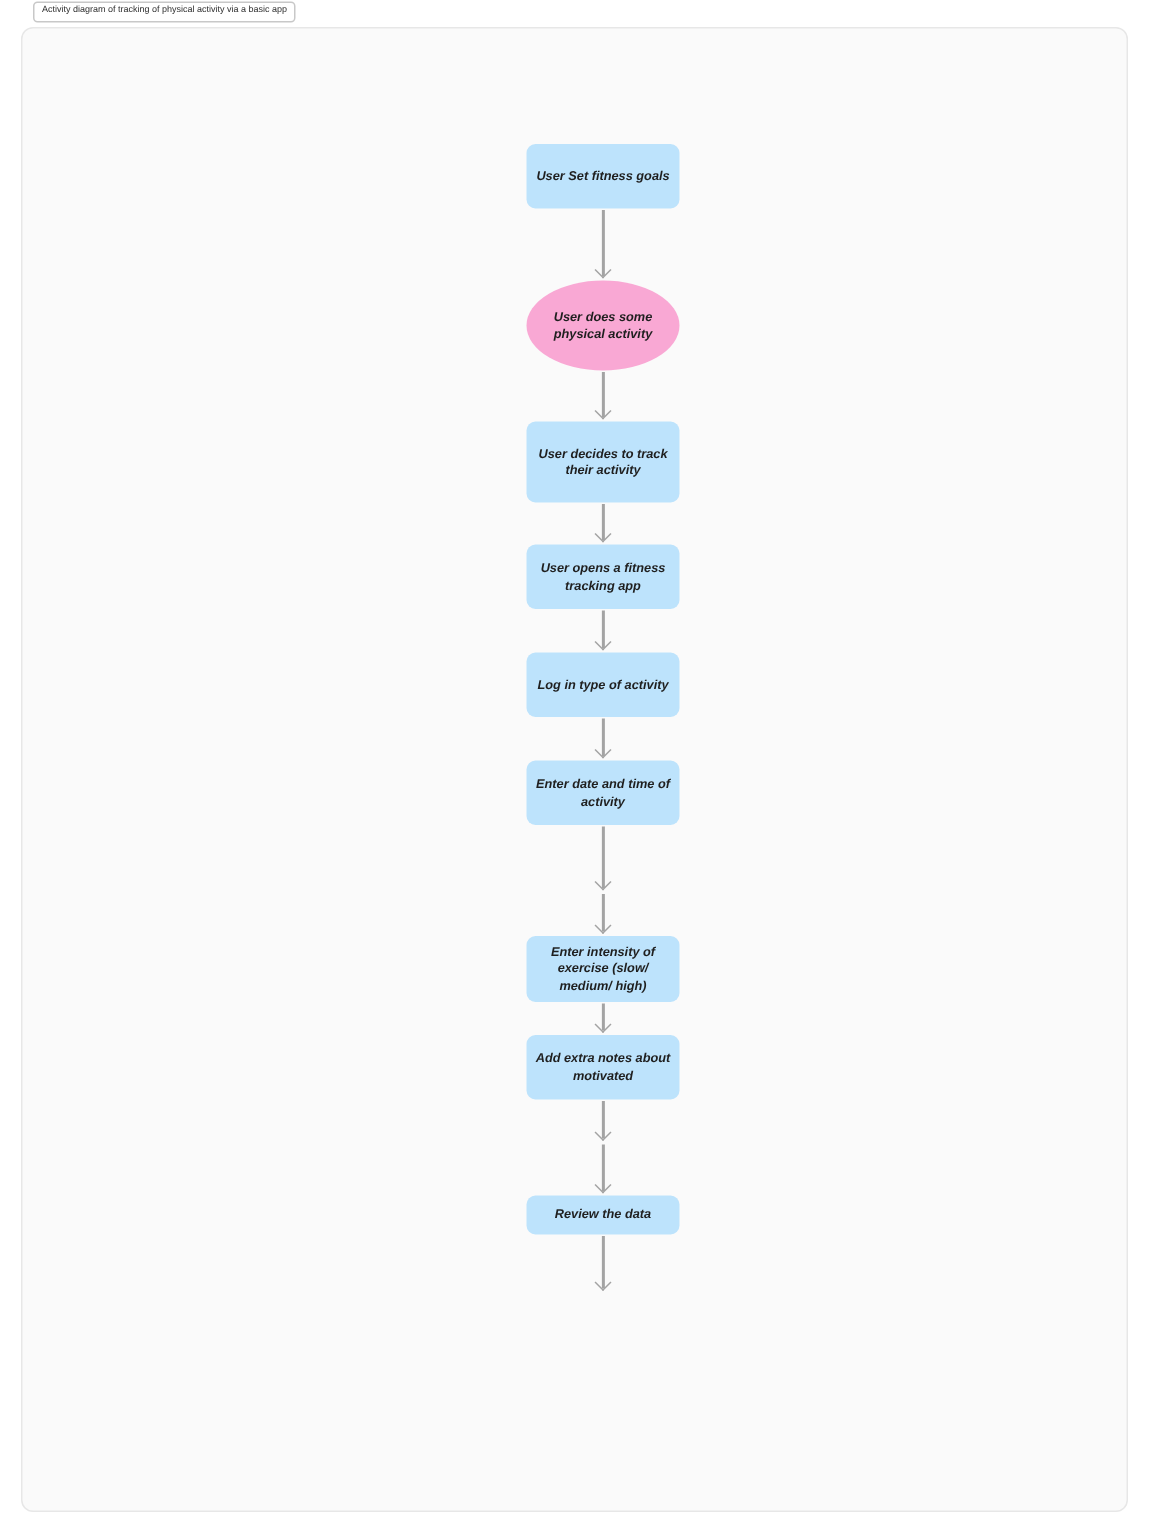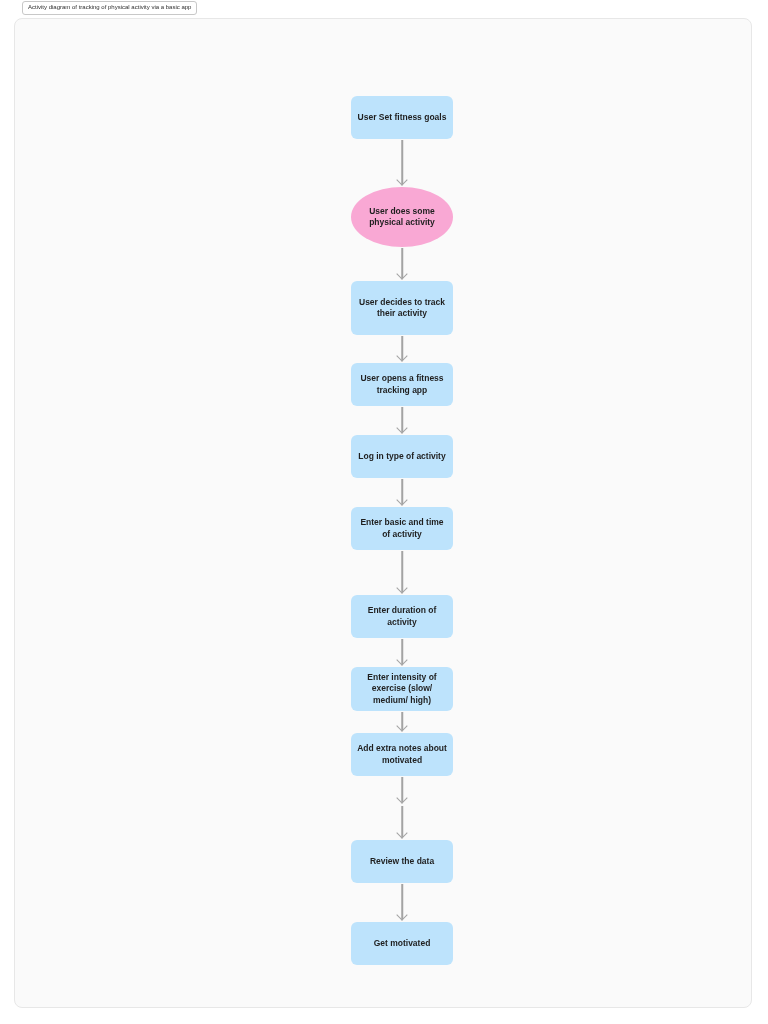--- a/index.html
+++ b/index.html
@@ -26,21 +26,21 @@
     position: absolute; left: 14px; top: 18px;
     width: 738px; height: 990px;
     background: #fafafa;
     border: 1px solid #e7e7e7;
     border-radius: 8px;
     box-sizing: border-box;
   }
   .flow {
     position: absolute; left: 336px; top: 77px;
     width: 102px;
-    display: flex; flex-direction: column; align-items: center;
+    display: flex; flex-direction: column; align-items: center; font-style: italic;
   }
   .node {
     width: 102px;
     flex-shrink: 0;
     display: flex; align-items: center; justify-content: center;
     text-align: center;
     background: #bde3fc;
     border-radius: 6px;
     font-size: 8.5px;
     font-weight: 600;
@@ -106,44 +106,38 @@
       <span>User opens a fitness tracking app</span>
     </div>
     <div class="arrow" style="height:29px"></div>
 
     <div class="node rect" style="height:43px">
       <span>Log in type of activity</span>
     </div>
     <div class="arrow" style="height:29px"></div>
 
     <div class="node rect" style="height:43px">
-      <span>Enter basic and time of activity</span>
+      <span>Enter date and time of activity</span>
     </div>
     <div class="arrow" style="height:45px"></div>
 
-    <div class="node rect" style="height:43px">
-      <span>Enter duration of activity</span>
-    </div>
     <div class="arrow" style="height:29px"></div>
 
     <div class="node rect" style="height:44px">
       <span>Enter intensity of exercise (slow/ medium/ high)</span>
     </div>
     <div class="arrow" style="height:22px"></div>
 
     <div class="node rect" style="height:43px">
       <span>Add extra notes about motivated</span>
     </div>
     <div class="arrow" style="height:29px"></div>
 
     <div class="arrow" style="height:35px"></div>
 
-    <div class="node rect" style="height:43px">
+    <div class="node rect" style="height:26px">
       <span>Review the data</span>
     </div>
     <div class="arrow" style="height:39px"></div>
 
-    <div class="node rect" style="height:43px">
-      <span>Get motivated</span>
-    </div>
 
   </div>
 </div>
 
 </body></html>

